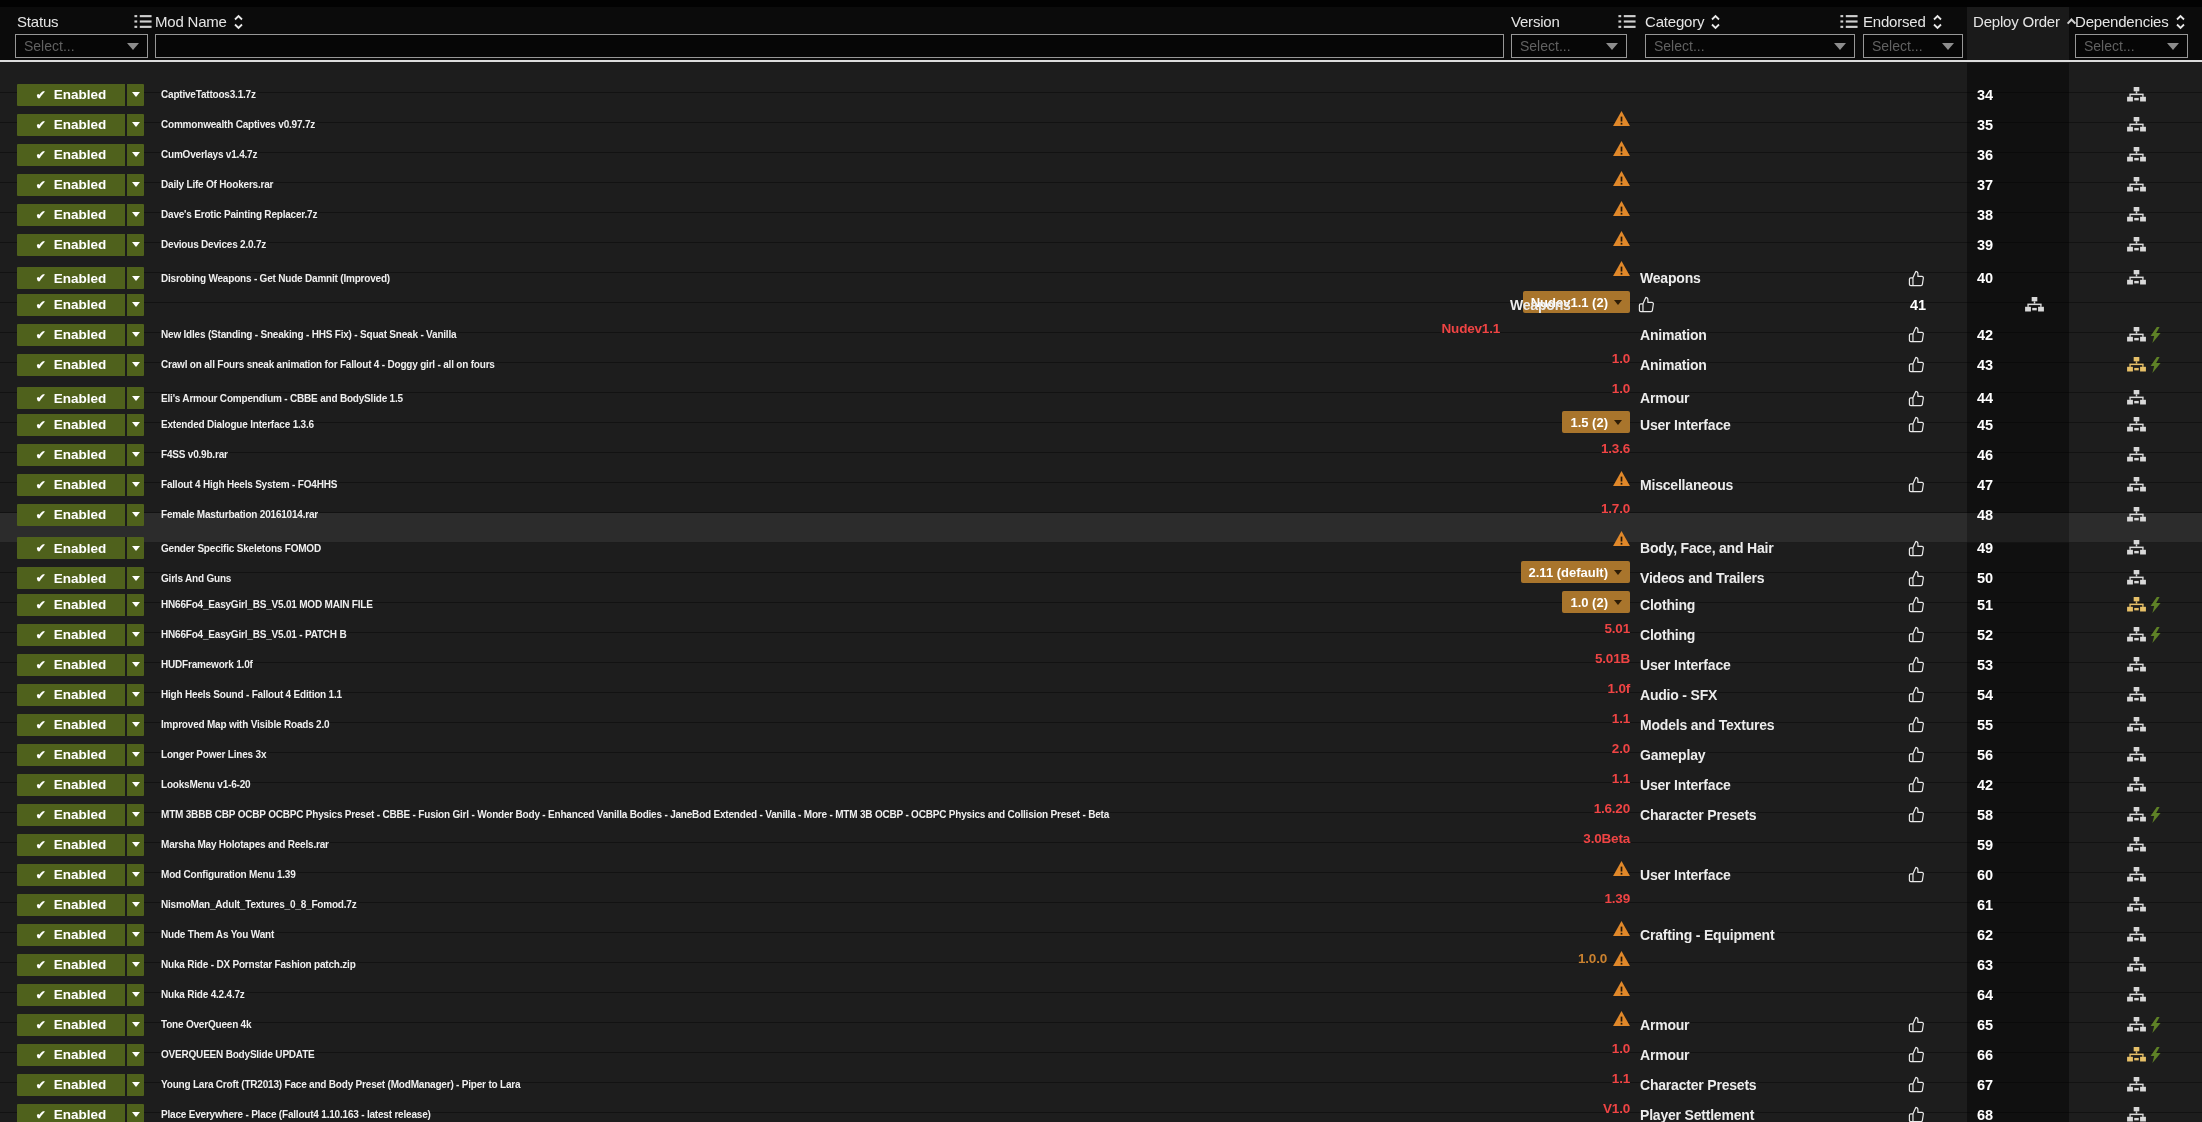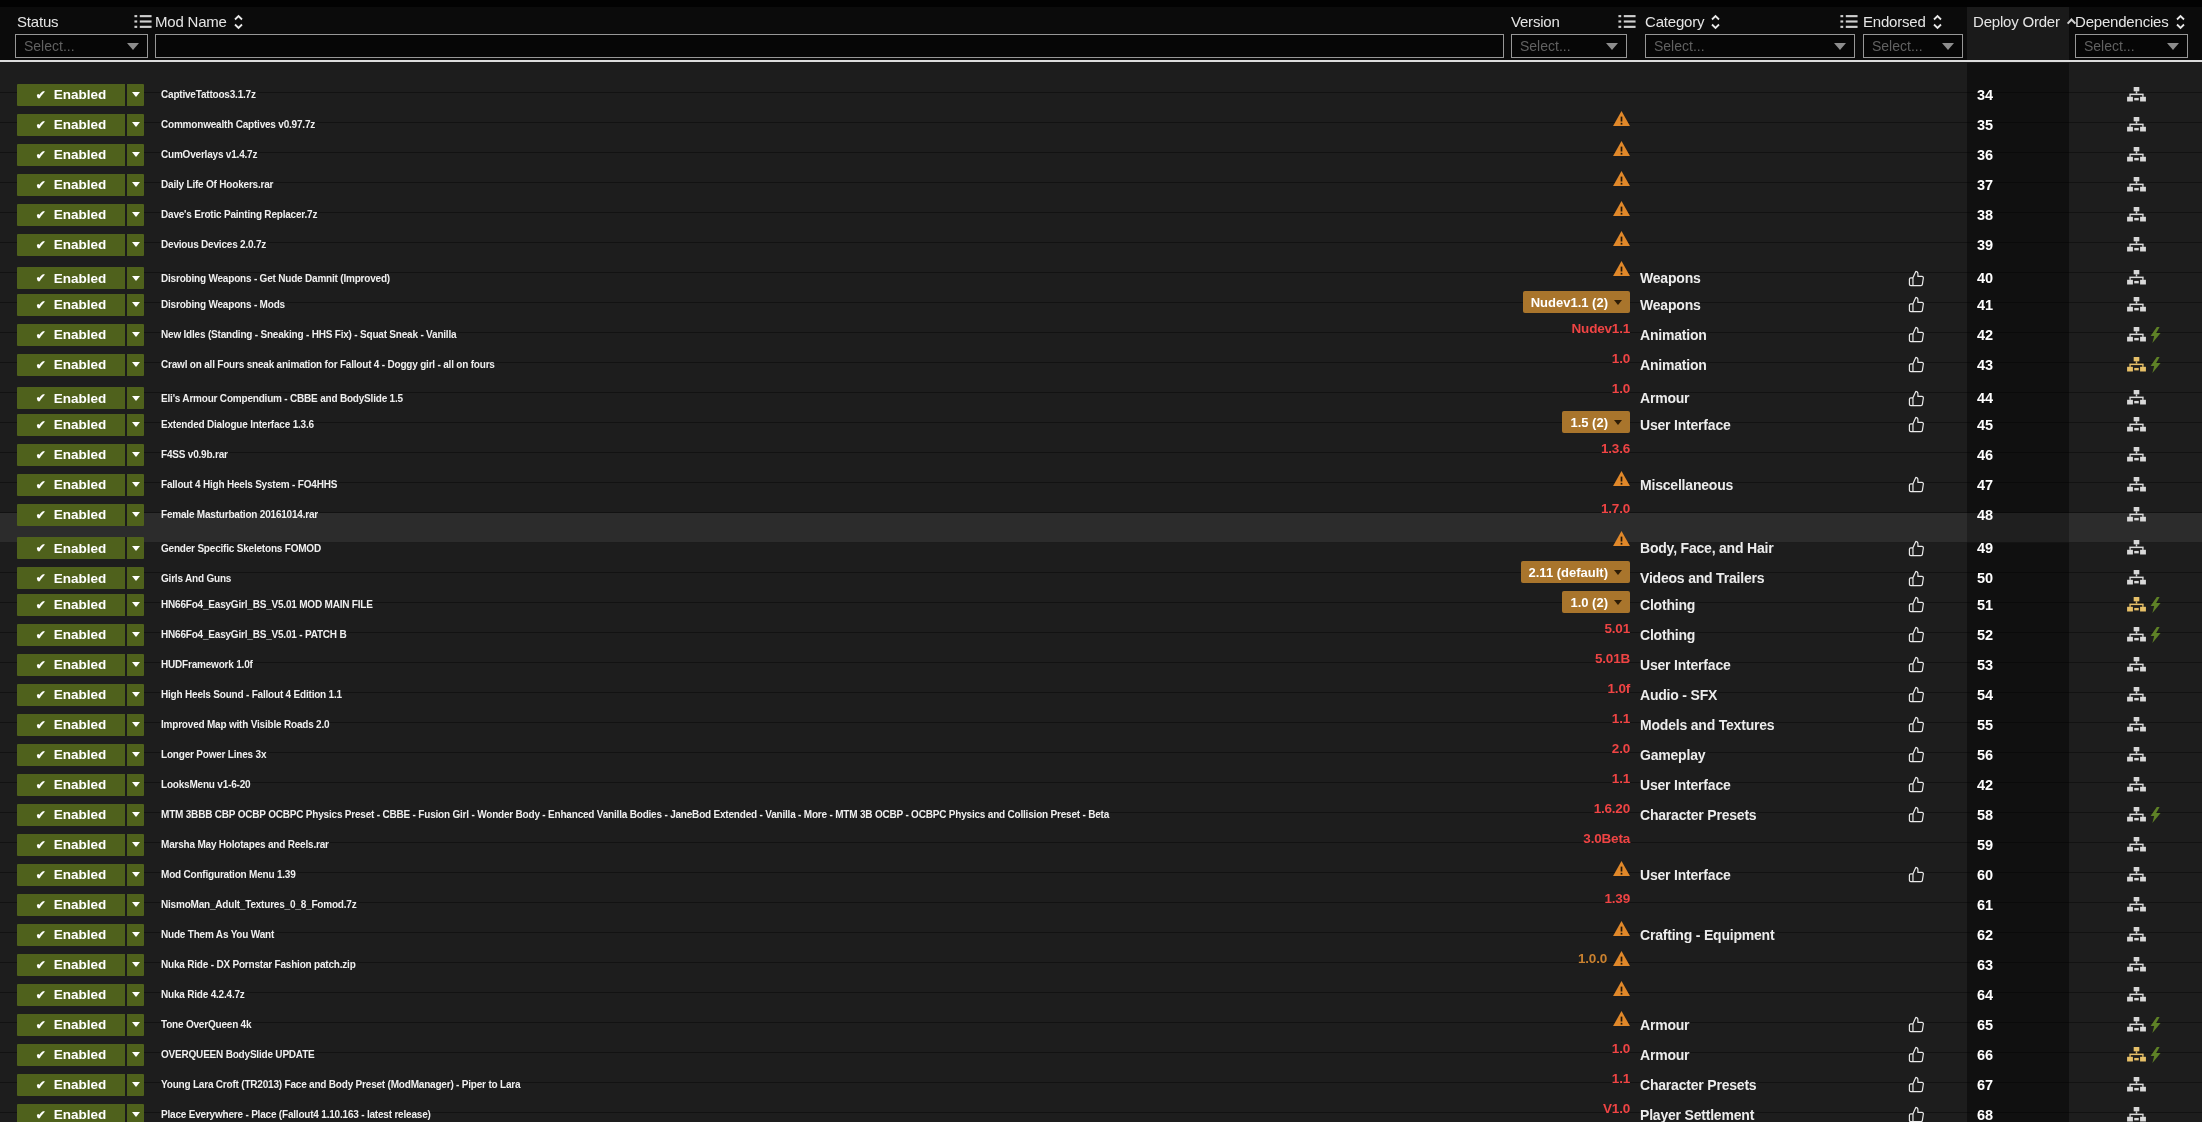--- a/index.html
+++ b/index.html
@@ -471,21 +471,20 @@
       <div class="status-btn">
         <div class="status-main">
             <span class="status-check">✔</span>
             <span>Enabled</span>
           </div>
         <div class="status-caret">
             <i></i>
           </div>
       </div>
     </div>
-    <div class="cell-name">Disrobing Weapons - Mods</div>
     <div class="cell-version">
       <span class="ver-text">Nudev1.1</span>
 
     </div>
     <div class="cell-category">Weapons</div>
     <div class="cell-endorse">
       <svg width="17" height="17" viewBox="0 0 24 24" fill="none" stroke="#eaeaea" stroke-width="1.7" stroke-linejoin="round">
           <path d="M14 9V5a3 3 0 0 0-3-3l-4 9v11h11.28a2 2 0 0 0 2-1.7l1.38-9a2 2 0 0 0-2-2.3zM7 22H4a2 2 0 0 1-2-2v-7a2 2 0 0 1 2-2h3"></path>
         </svg>
     </div>

